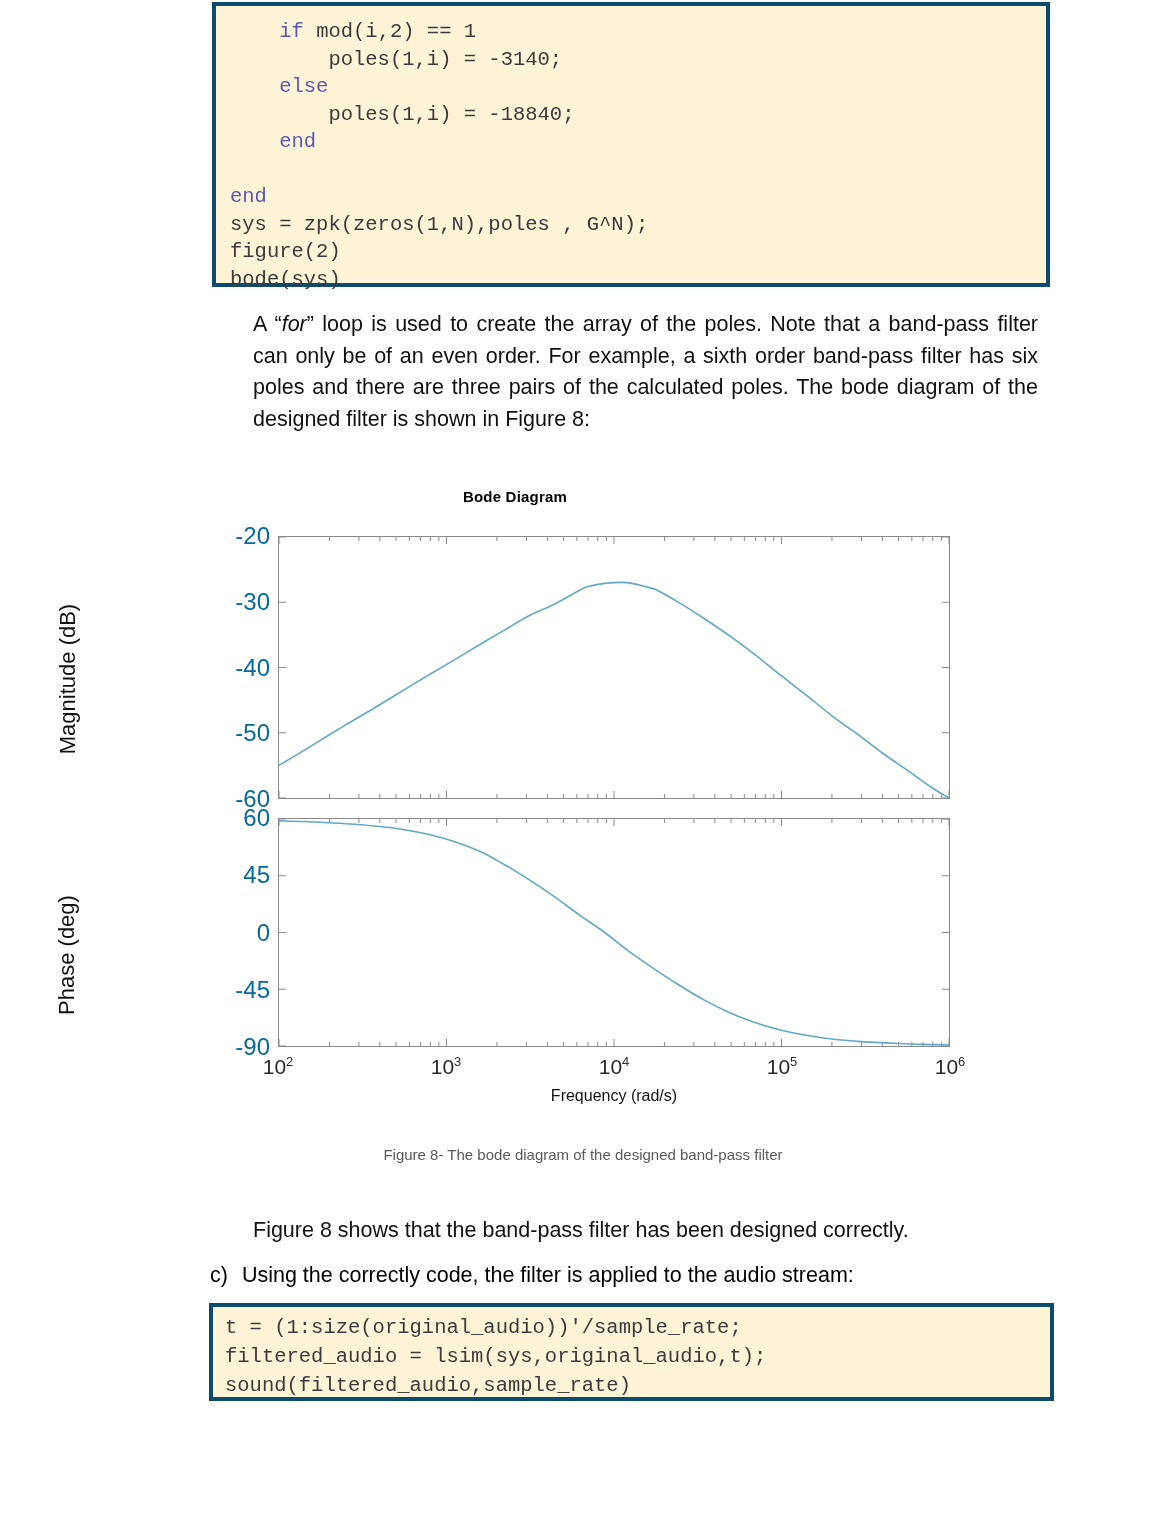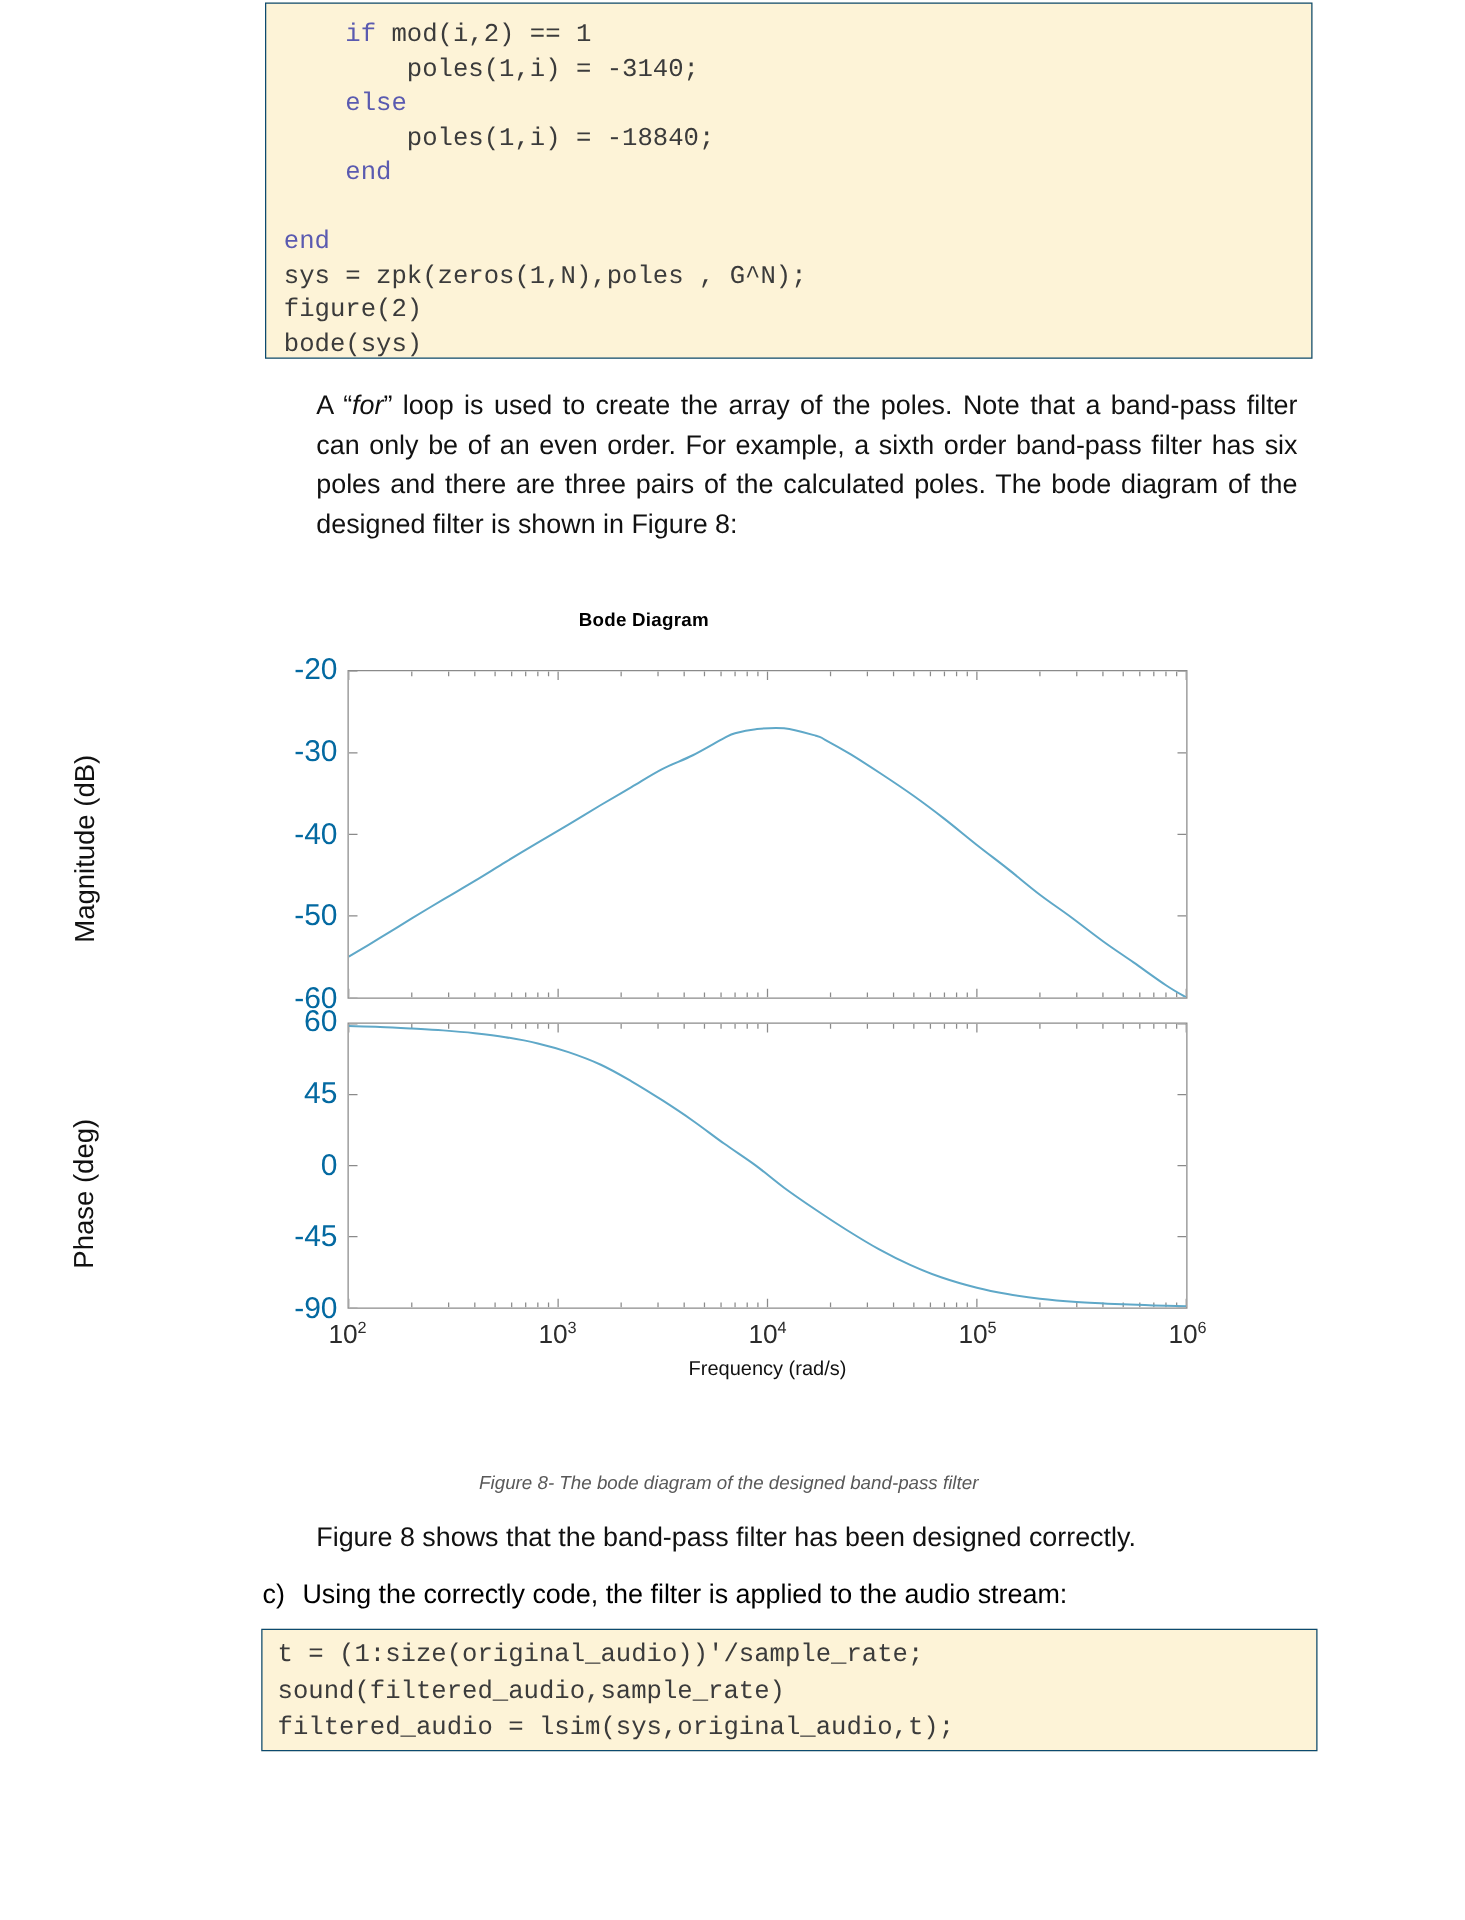--- a/index.html
+++ b/index.html
@@ -13,21 +13,21 @@
     position: relative;
     font-family: "Liberation Sans", sans-serif;
     color: #000000;
     overflow: hidden;
   }
 
   
   .code-block {
     position: absolute;
     background: #fdf3d7;
-    border: 1px solid #0c4a6e;
+    border: 4px solid #0c4a6e;
     box-sizing: border-box;
     font-family: "Liberation Mono", monospace;
     white-space: pre;
     color: #3b3b3b;
   }
   .code-block-top {
     left: 212px;
     top: 2px;
     width: 838px;
     height: 285px;
@@ -164,23 +164,21 @@
   }
   .xtick sup { font-size: 13px; }
 
   .figcaption {
     position: absolute;
     left: 0;
     top: 676px;
     width: 1172px;
     text-align: center;
     font-size: 15px;
-    font-style: italic;
     color: #595959;
-    margin-top: 32px;
   }
   .figcaption span { display: inline-block; transform: translateX(-3px); }
 
   svg { display: block; }
 </style>
 </head>
 <body>
 
 <div class="code-block code-block-top" id="code-top"><div><span>    </span><span class="kw">if</span><span> mod(i,2) == 1</span></div><div><span>        poles(1,i) = -3140;</span></div><div><span>    </span><span class="kw">else</span></div><div><span>        poles(1,i) = -18840;</span></div><div><span>    </span><span class="kw">end</span></div><div>&nbsp;</div><div><span class="kw">end</span></div><div><span>sys = zpk(zeros(1,N),poles , G^N);</span></div><div><span>figure(2)</span></div><div><span>bode(sys)</span></div></div>
 
@@ -415,13 +413,13 @@
 
 <div class="para para-2">
   <span>Figure 8 shows that the band-pass filter has been designed correctly.</span>
 </div>
 
 <div class="list-item-c">
   <span class="list-marker">c)</span>
   <span>Using the correctly code, the filter is applied to the audio stream:</span>
 </div>
 
-<div class="code-block code-block-bottom" id="code-bottom"><div><span>t = (1:size(original_audio))'/sample_rate;</span></div><div><span>sound(filtered_audio,sample_rate)</span></div><div><span>filtered_audio = lsim(sys,original_audio,t);</span></div></div>
+<div class="code-block code-block-bottom" id="code-bottom"><div><span>t = (1:size(original_audio))'/sample_rate;</span></div><div><span>filtered_audio = lsim(sys,original_audio,t);</span></div><div><span>sound(filtered_audio,sample_rate)</span></div></div>
 
 </body></html>

